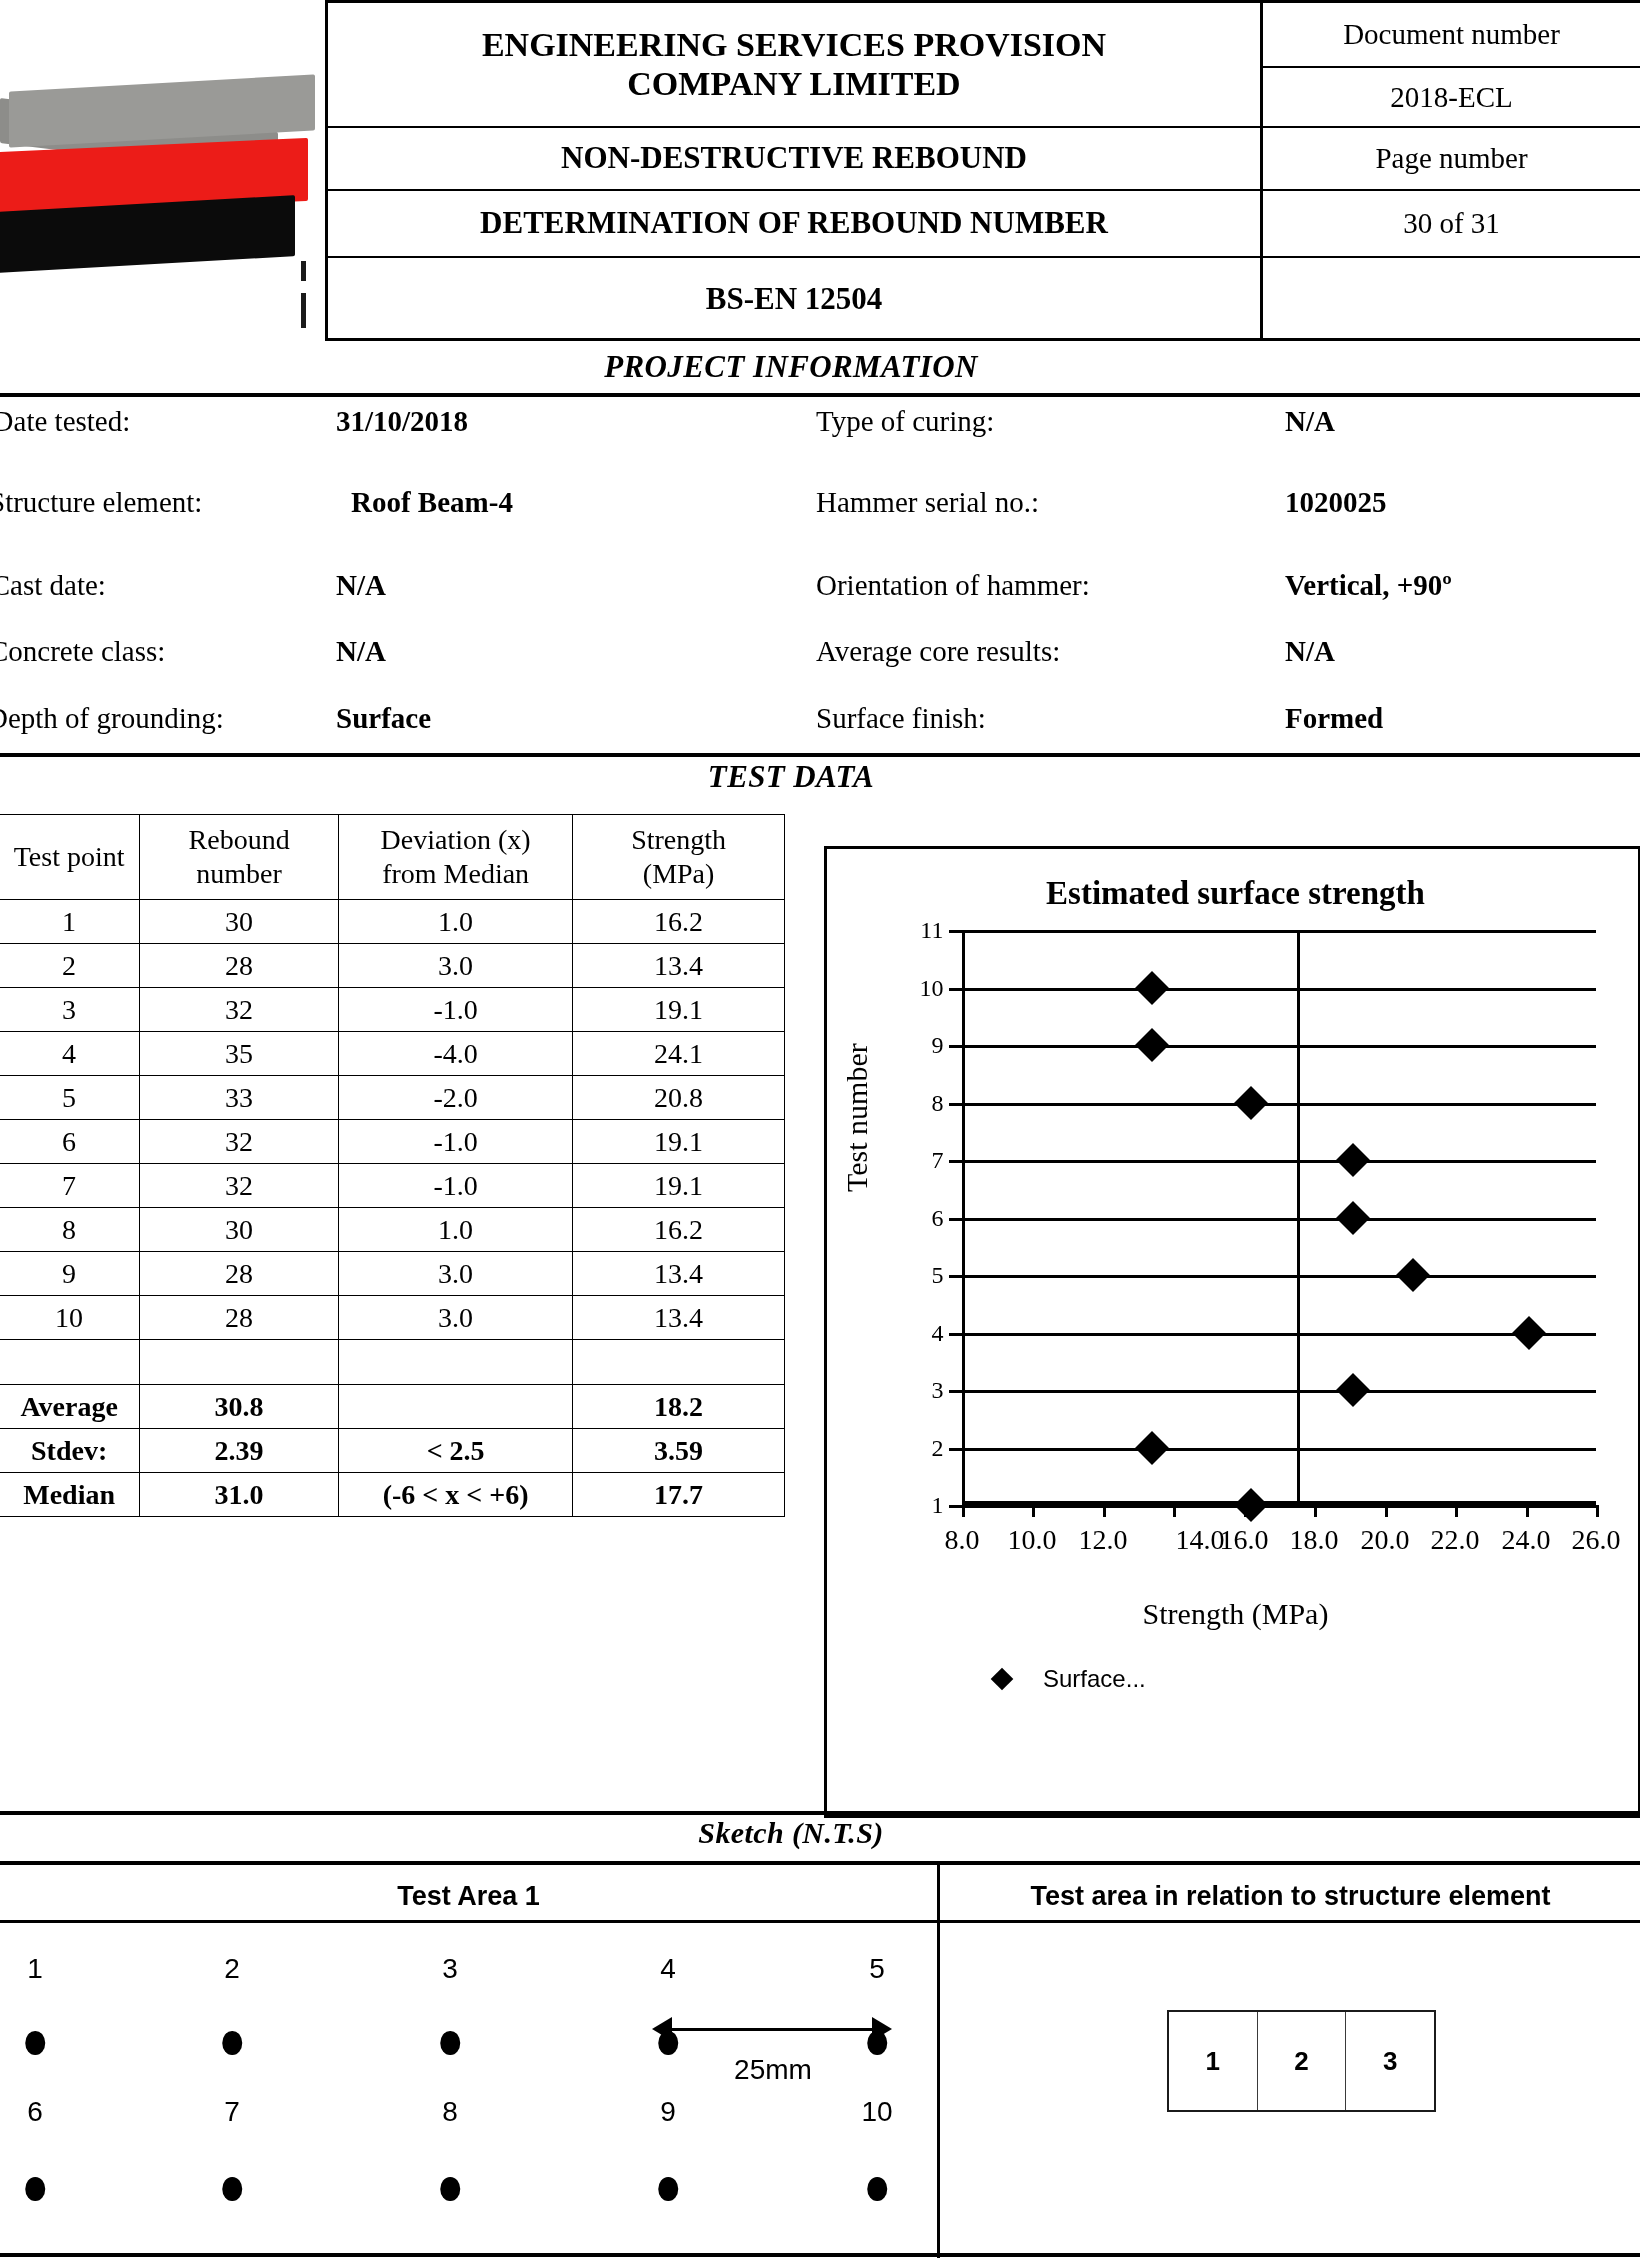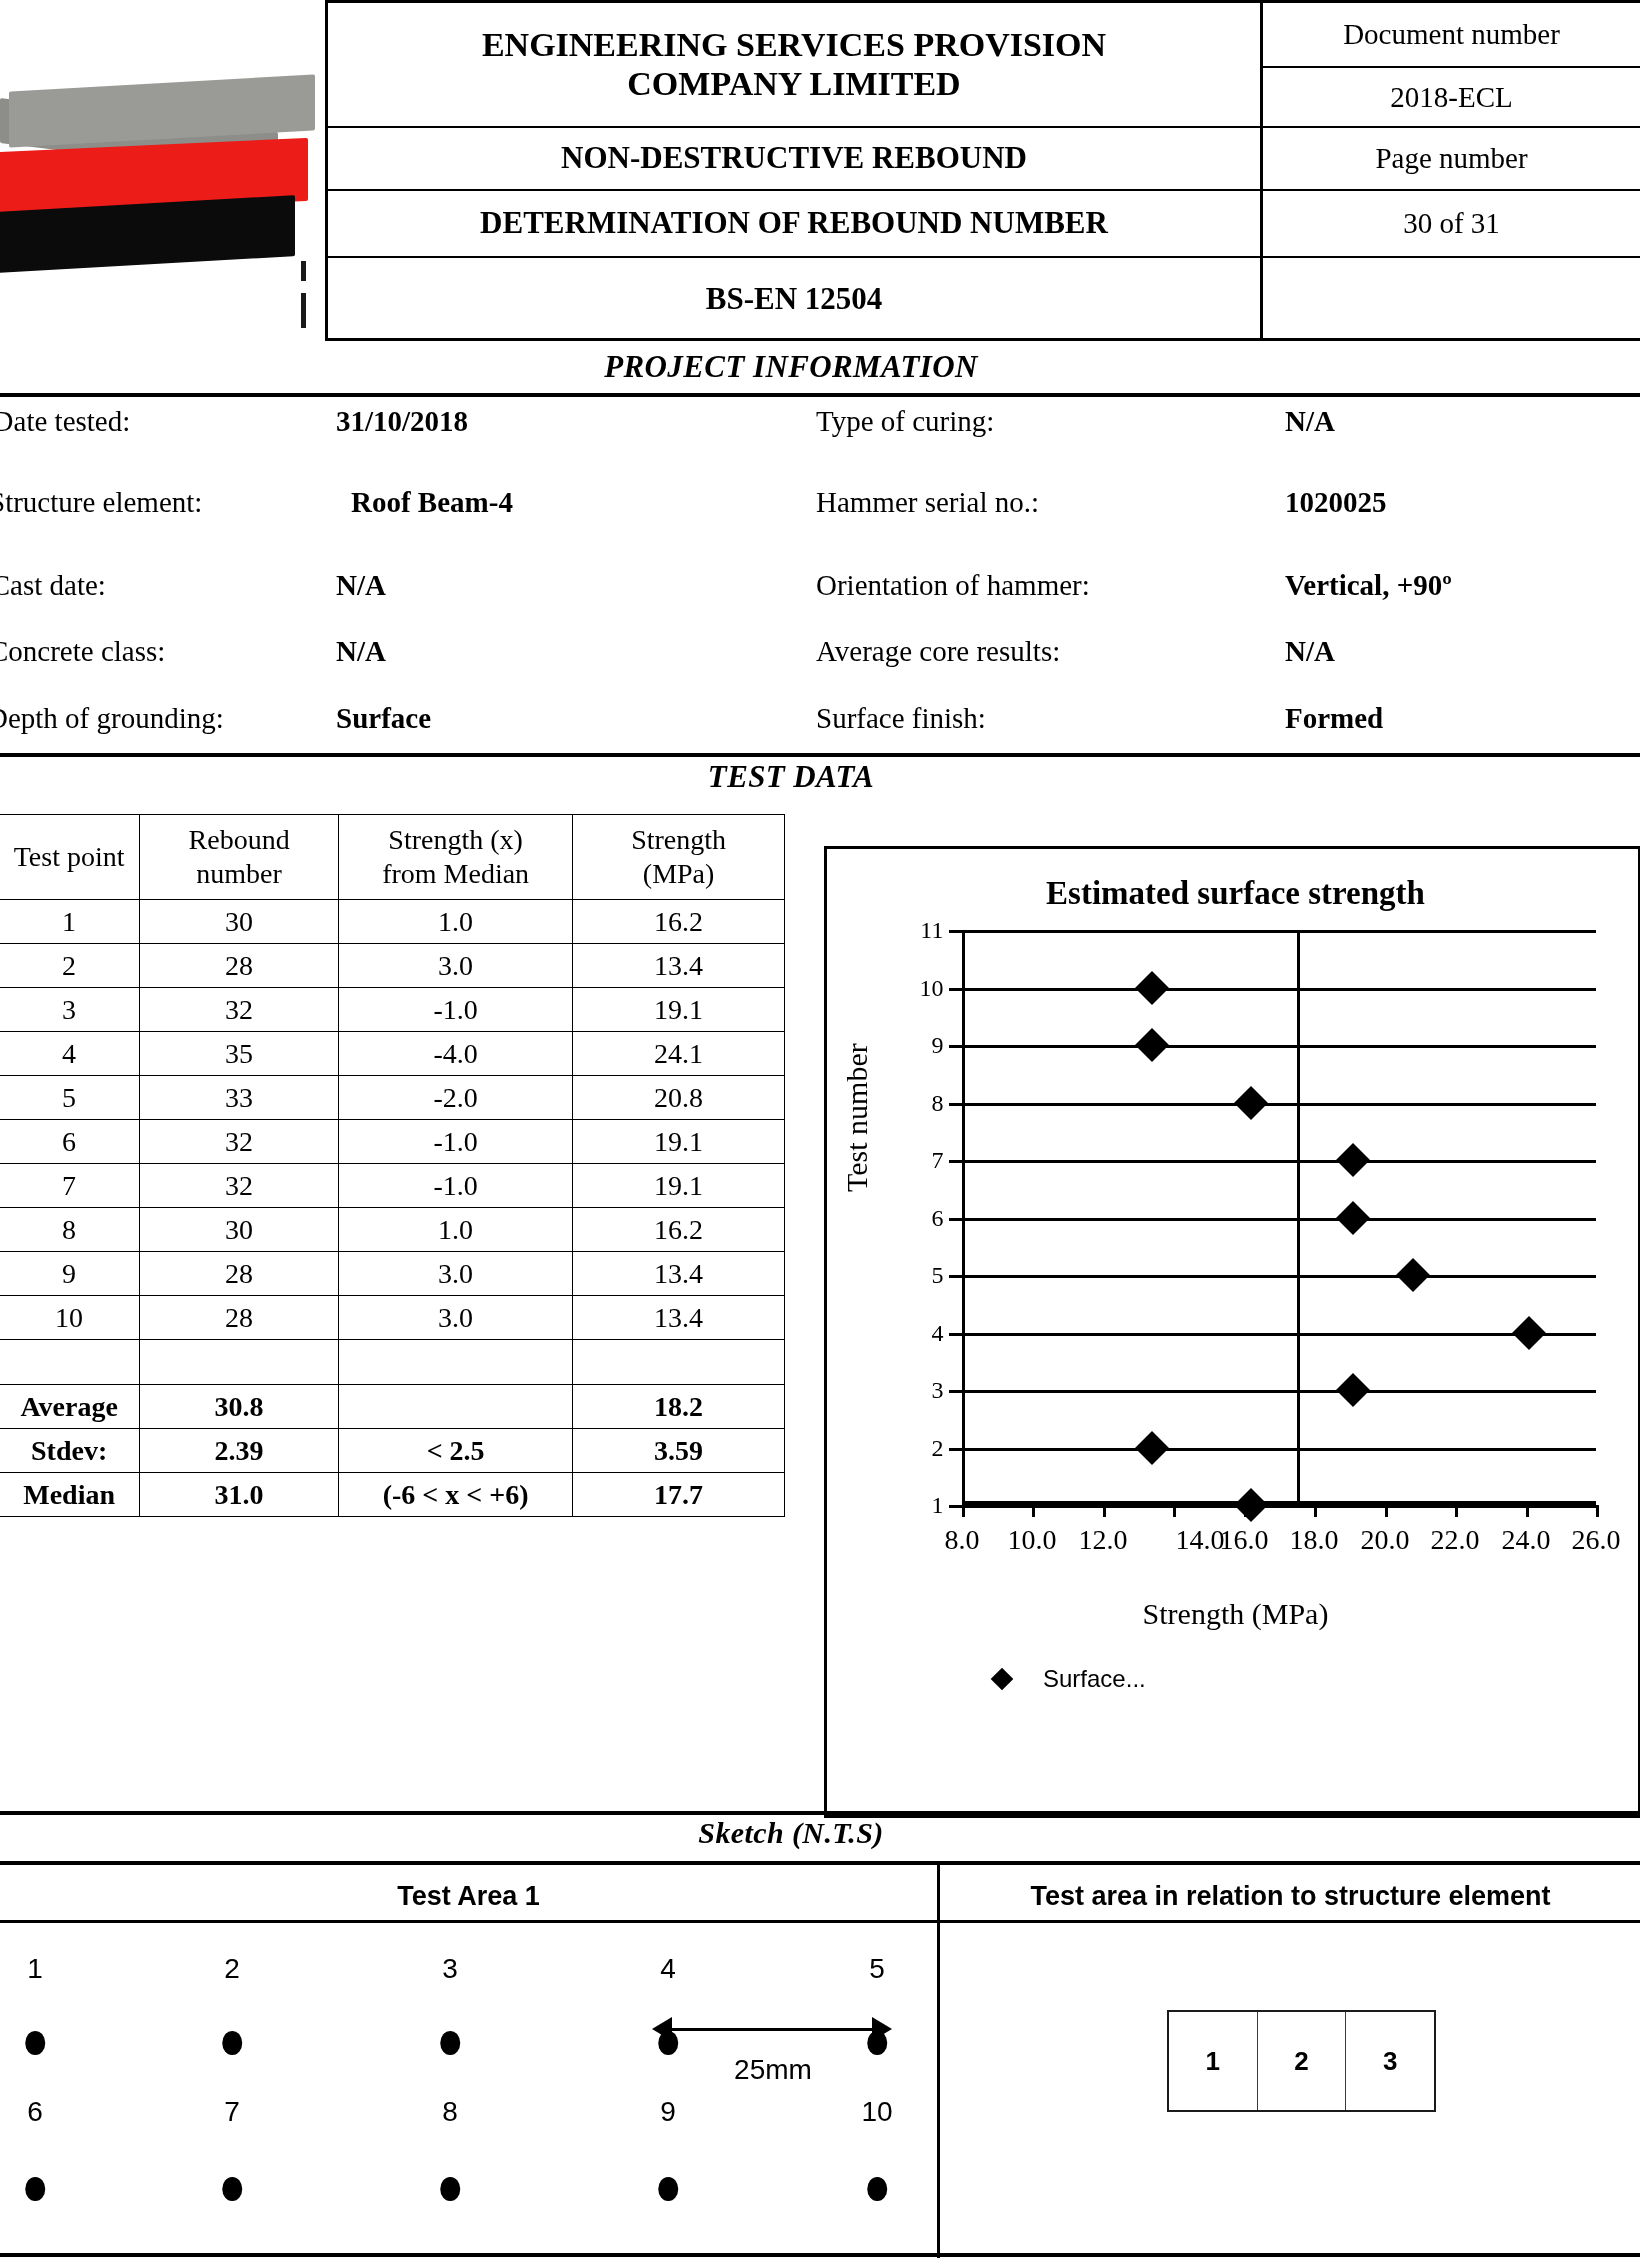--- a/index.html
+++ b/index.html
@@ -183,21 +183,21 @@
   <thead>
     <tr>
       <th>
         <span>Test point</span>
       </th>
       <th>
         <span>Rebound</span><br>
         <span>number</span>
       </th>
       <th>
-        <span>Strength (x)</span><br>
+        <span>Deviation (x)</span><br>
         <span>from Median</span>
       </th>
       <th>
         <span>Strength</span><br>
         <span>(MPa)</span>
       </th>
     </tr>
   </thead>
   <tbody>
     <tr>

